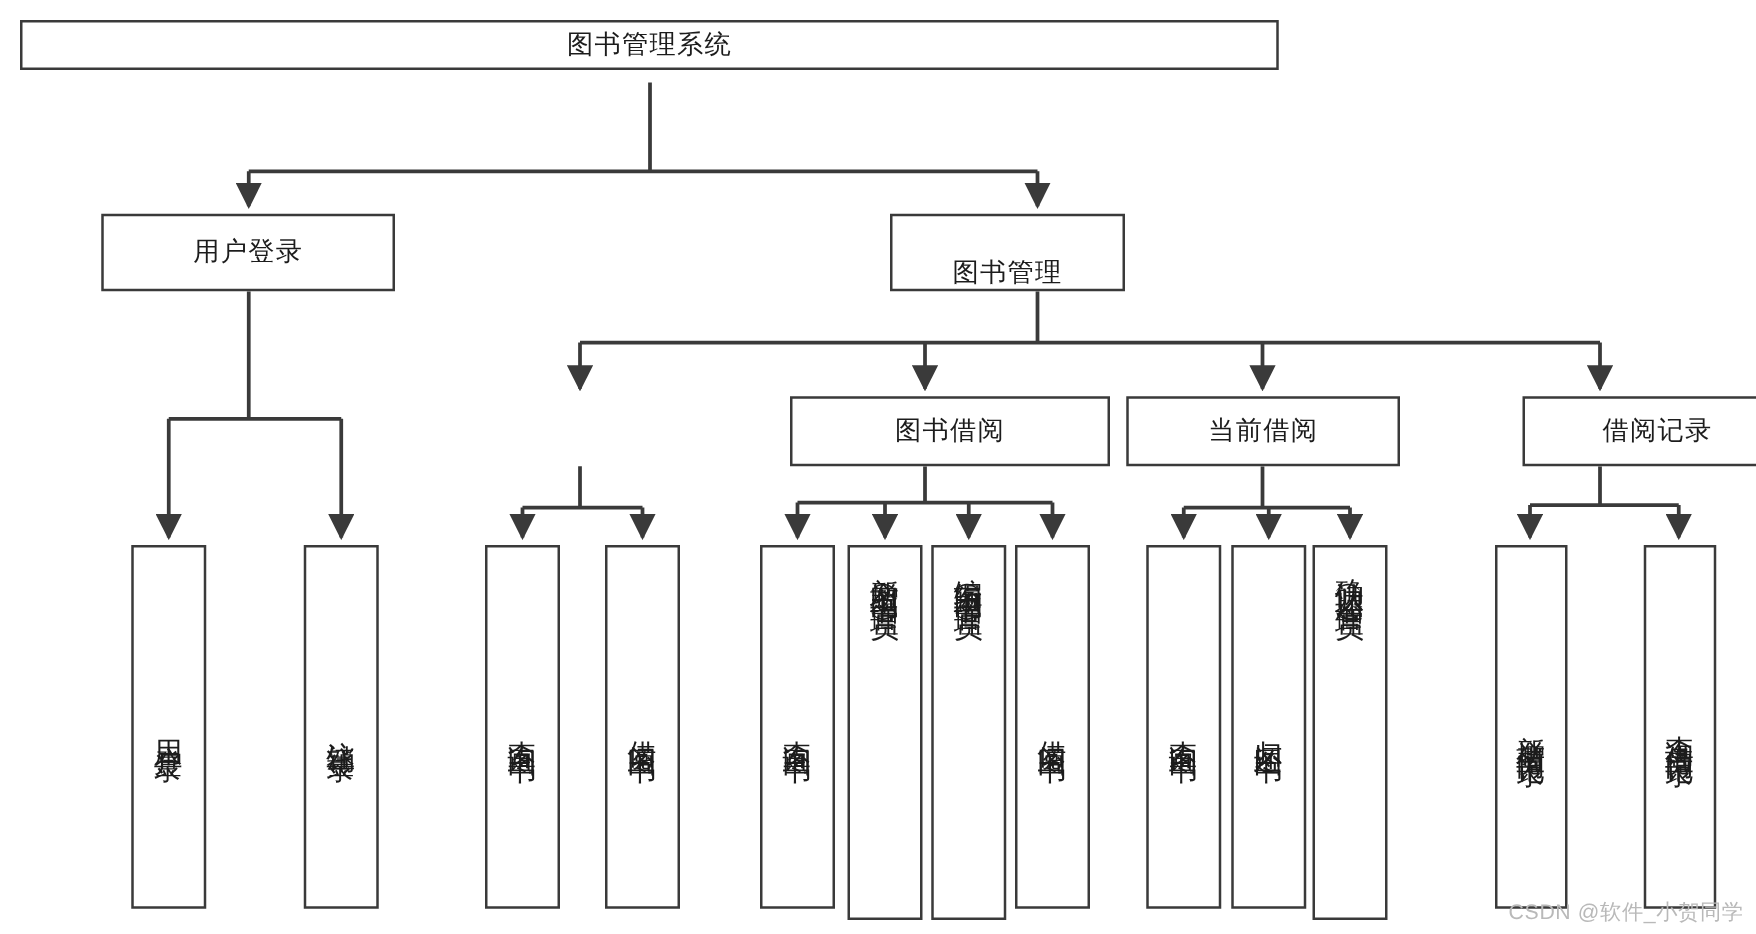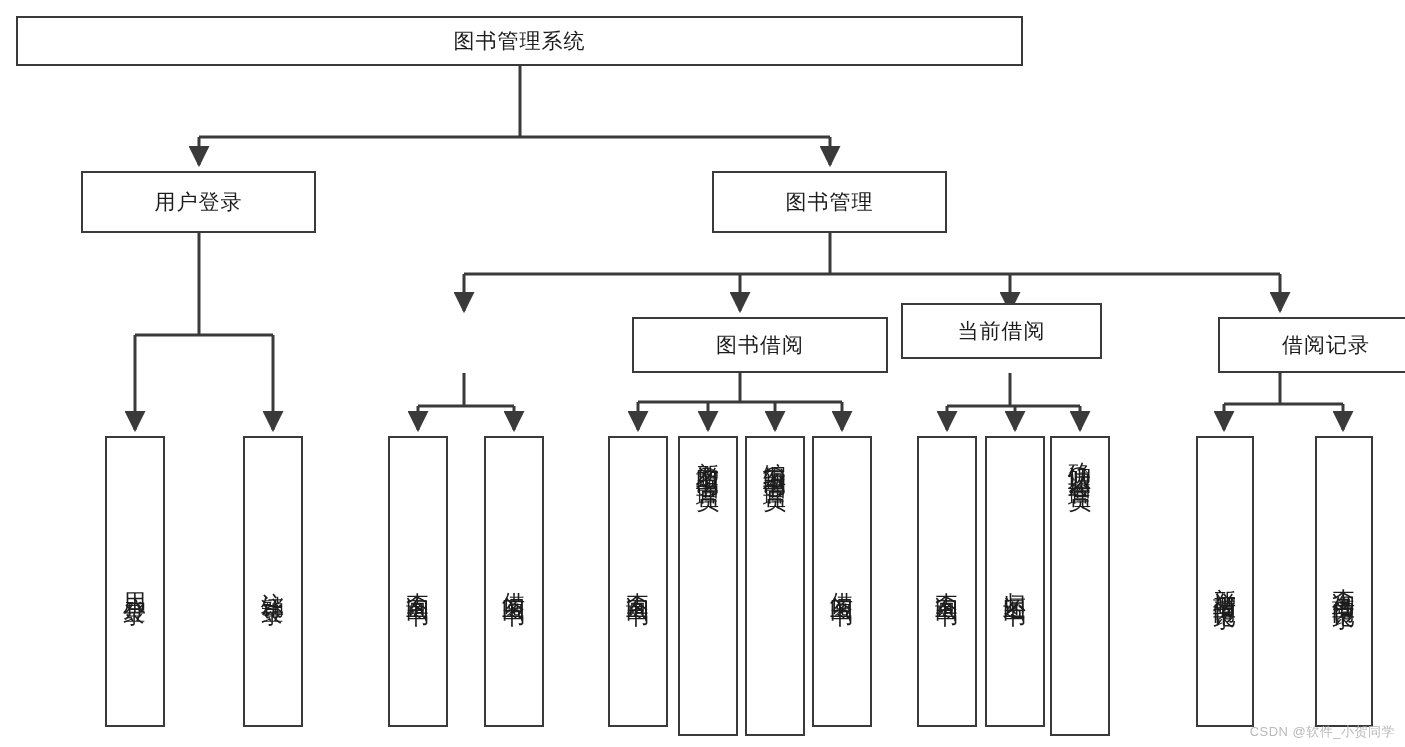--- a/index.html
+++ b/index.html
@@ -57,21 +57,21 @@
     color: #1c1c1c;
   }
   .node.vert.centered {
     align-items: center;
     padding-top: 0;
   }
   #watermark {
     position: absolute;
     right: 10px;
     bottom: 6px;
-    font-size: 13px;
+    font-size: 17px;
     color: #b9b9b9;
     letter-spacing: 0.5px;
     white-space: nowrap;
     z-index: 3;
   }
 </style>
 </head>
 <body>
 
 <div id="canvas">
@@ -119,35 +119,35 @@
       <path d="M 1015 406 L 1015 430" marker-end="url(#arrow)"></path>
       <path d="M 1080 406 L 1080 430" marker-end="url(#arrow)"></path>
 
       <path d="M 1280 373 L 1280 404"></path>
       <path d="M 1224 404 L 1343 404"></path>
       <path d="M 1224 404 L 1224 430" marker-end="url(#arrow)"></path>
       <path d="M 1343 404 L 1343 430" marker-end="url(#arrow)"></path>
     </g>
   </svg>
 
-  <div class="node horiz" style="left:16px; top:16px; width:1007px; height:50px;">
+  <div class="node horiz" style="left:16px; top:16px; width:1007px; height:40px;">
     <span>图书管理系统</span>
   </div>
 
   <div class="node horiz" style="left:81px; top:171px; width:235px; height:62px;">
     <span>用户登录</span>
   </div>
-  <div class="node horiz" style="left:712px; top:171px; width:235px; height:62px;">
+  <div class="node horiz" style="left:712px; top:171px; width:188px; height:62px;align-items:flex-end;">
     <span>图书管理</span>
   </div>
 
   <div class="node horiz" style="left:632px; top:317px; width:256px; height:56px;">
     <span>图书借阅</span>
   </div>
-  <div class="node horiz" style="left:901px; top:303px; width:201px; height:56px;">
+  <div class="node horiz" style="left:901px; top:317px; width:219px; height:56px;">
     <span>当前借阅</span>
   </div>
   <div class="node horiz" style="left:1172px; top:317px; width:216px; height:56px;margin-left:46px;">
     <span>借阅记录</span>
   </div>
 
   <div class="node vert centered" style="left:105px; top:436px; width:60px; height:291px;">
     <span class="vtext">用户登录</span>
   </div>
   <div class="node vert centered" style="left:243px; top:436px; width:60px; height:291px;">

